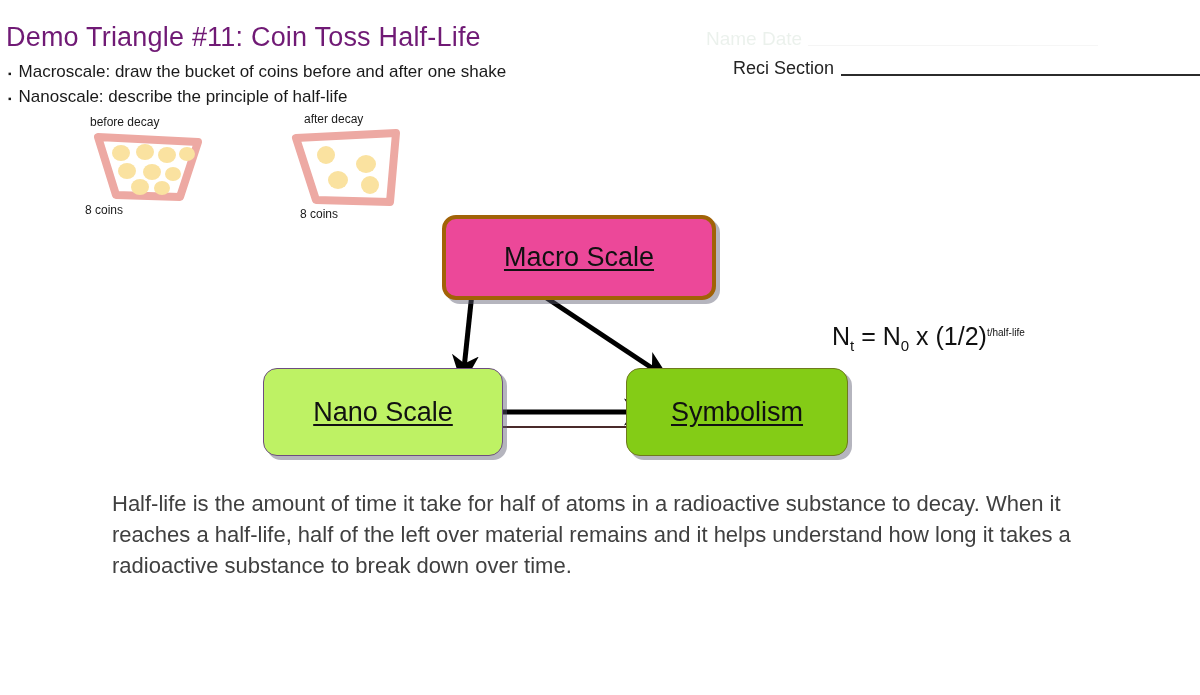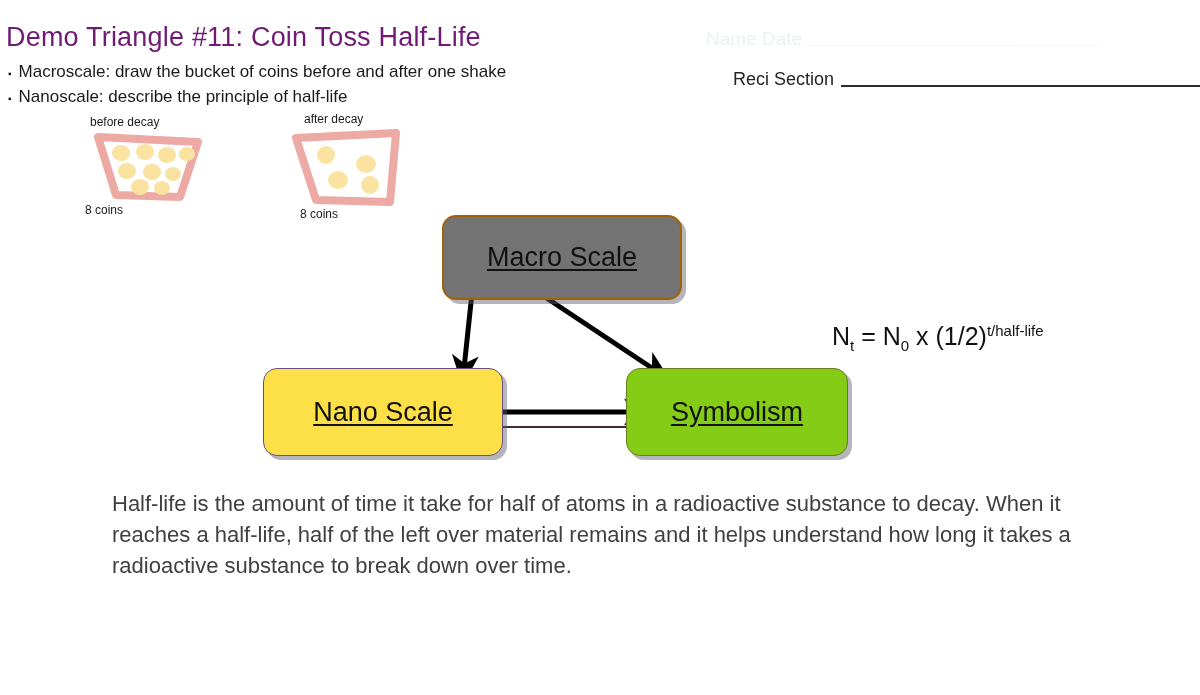--- a/index.html
+++ b/index.html
@@ -67,21 +67,20 @@
     background: #999999;
     margin-left: 6px;
     margin-bottom: 4px;
   }
   #reci-row {
     position: absolute;
     left: 733px;
     top: 58px;
     display: flex;
     align-items: flex-end;
-    margin-top: 11px;
   }
   #reci-label {
     font-size: 18px;
     color: #242424;
     white-space: nowrap;
   }
   #reci-rule {
     width: 360px;
     border-bottom: 2px solid #2b2b2b;
     margin-left: 7px;
@@ -127,29 +126,29 @@
   }
   .scale-box .box-label {
     font-size: 27px;
     color: #111111;
     text-decoration: underline;
     text-underline-offset: 3px;
     white-space: nowrap;
   }
   #box-macro {
     left: 192px; top: 10px;
-    width: 240px; height: 85px;
-    background: #737373;
-    border: 2px solid #a16207;
+    width: 274px; height: 85px;
+    background: #ec4899;
+    border: 4px solid #a16207;
     box-shadow: 4px 4px 0 rgba(90,90,110,0.45);
   }
   #box-nano {
     left: 13px; top: 163px;
     width: 240px; height: 88px;
-    background: #fde047;
+    background: #bef264;
     border: 1px solid #6d4d80;
     box-shadow: 4px 4px 0 rgba(90,90,110,0.45);
   }
   #box-symbolism {
     left: 376px; top: 163px;
     width: 222px; height: 88px;
     background: #84cc16;
     border: 1px solid #6f7a1e;
     box-shadow: 4px 4px 0 rgba(90,90,110,0.45);
   }
@@ -163,21 +162,21 @@
   
   #formula {
     position: absolute;
     left: 832px;
     top: 322px;
     font-size: 25px;
     color: #111111;
     white-space: nowrap;
   }
   #formula .sub  { font-size: 15px; vertical-align: sub; }
-  #formula .sup  { font-size: 15px; vertical-align: super; }
+  #formula .sup  { font-size: 10px; vertical-align: super; }
 
   
   #explanation {
     position: absolute;
     left: 112px;
     top: 488px;
     width: 990px;
     font-size: 22px;
     line-height: 31px;
     color: #404040;

